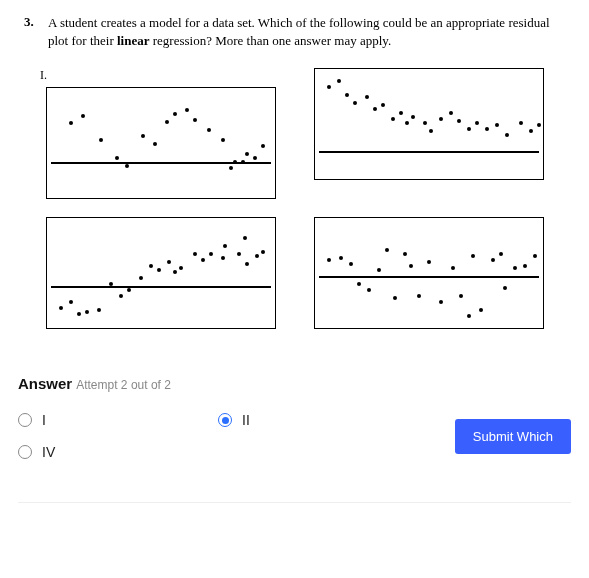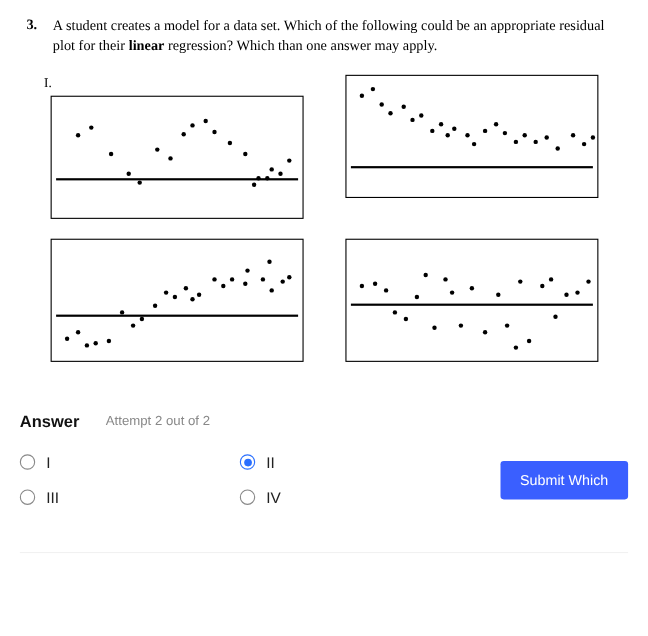--- a/index.html
+++ b/index.html
@@ -9,40 +9,40 @@
   .qnum { font-weight: bold; min-width: 14px; }
   .qtext { line-height: 1.4; }
   .qtext b { font-weight: bold; }
   .plots { display: grid; grid-template-columns: 1fr 1fr; gap: 18px 28px; margin: 10px 12px 0 22px; }
   .plot-wrap { display: flex; flex-direction: column; }
   .plot-label { font-size: 12px; margin-bottom: 4px; margin-left: -6px; }
   .plot { position: relative; width: 230px; height: 112px; border: 1.5px solid #000; background: #fff; }
   .plot .axis { position: absolute; left: 4px; right: 4px; height: 1.5px; background: #000; }
   .dot { position: absolute; width: 4px; height: 4px; border-radius: 50%; background: #000; transform: translate(-50%, -50%); }
   .answer-area { margin-top: 46px; padding: 0 18px 24px 18px; font-family: -apple-system, Helvetica, Arial, sans-serif; }
-  .answer-head { display: flex; align-items: flex-start; gap: 24px; }
+  .answer-head { display: flex; align-items: flex-end; gap: 4px; }
   .answer-title { font-weight: 700; font-size: 15px; color: #111; }
   .attempt-text { font-size: 12px; color: #888; }
   .options-row { display: flex; align-items: center; margin-top: 20px; }
   .options-grid { display: grid; grid-template-columns: 200px 200px; row-gap: 16px; }
   .option { display: flex; align-items: center; gap: 10px; font-size: 14px; color: #222; }
   .radio { width: 14px; height: 14px; border: 1.5px solid #888; border-radius: 50%; display: inline-flex; align-items: center; justify-content: center; background: #fff; }
   .radio.sel { border-color: #2a6fff; }
   .radio.sel::after { content: ""; width: 7px; height: 7px; border-radius: 50%; background: #2a6fff; display: block; }
   .submit-btn { margin-left: auto; background: #3a5fff; color: #fff; border: none; padding: 10px 18px; font-size: 13px; border-radius: 3px; cursor: pointer; font-family: inherit; }
   .divider { height: 1px; background: #eee; margin: 18px 18px 0 18px; }
 </style>
 </head>
 <body>
 
 <div class="question-block">
   <div class="question-row">
     <div class="qnum">3.</div>
     <div class="qtext">
-      <span>A student creates a model for a data set. Which of the following could be an appropriate residual plot for their </span><b>linear</b><span> regression? Which than one answer may apply.</span>
+      <span>A student creates a model for a data set. Which of the following could be an appropriate residual plot for their </span><b>linear</b><span> regression? More than one answer may apply.</span>
     </div>
   </div>
 
   <div class="plots" id="plots-grid">
       <div class="plot-wrap">
         <div class="plot-label">I.</div>
         <div class="plot">
           <div class="axis" style="top: 74px;"></div>
           <div class="dot" style="left: 24px; top: 35px;"></div>
           <div class="dot" style="left: 36px; top: 28px;"></div>
@@ -165,24 +165,20 @@
         <div class="option">
           <span class="radio"></span>
           <span>I</span>
         </div>
         <div class="option">
           <span class="radio sel"></span>
           <span>II</span>
         </div>
         <div class="option">
           <span class="radio"></span>
-          <span>III</span>
-        </div>
-        <div class="option">
-          <span class="radio"></span>
           <span>IV</span>
         </div>
       </div>
     <button class="submit-btn">Submit Which</button>
   </div>
 </div>
 
 <div class="divider"></div>
 
 </body></html>

